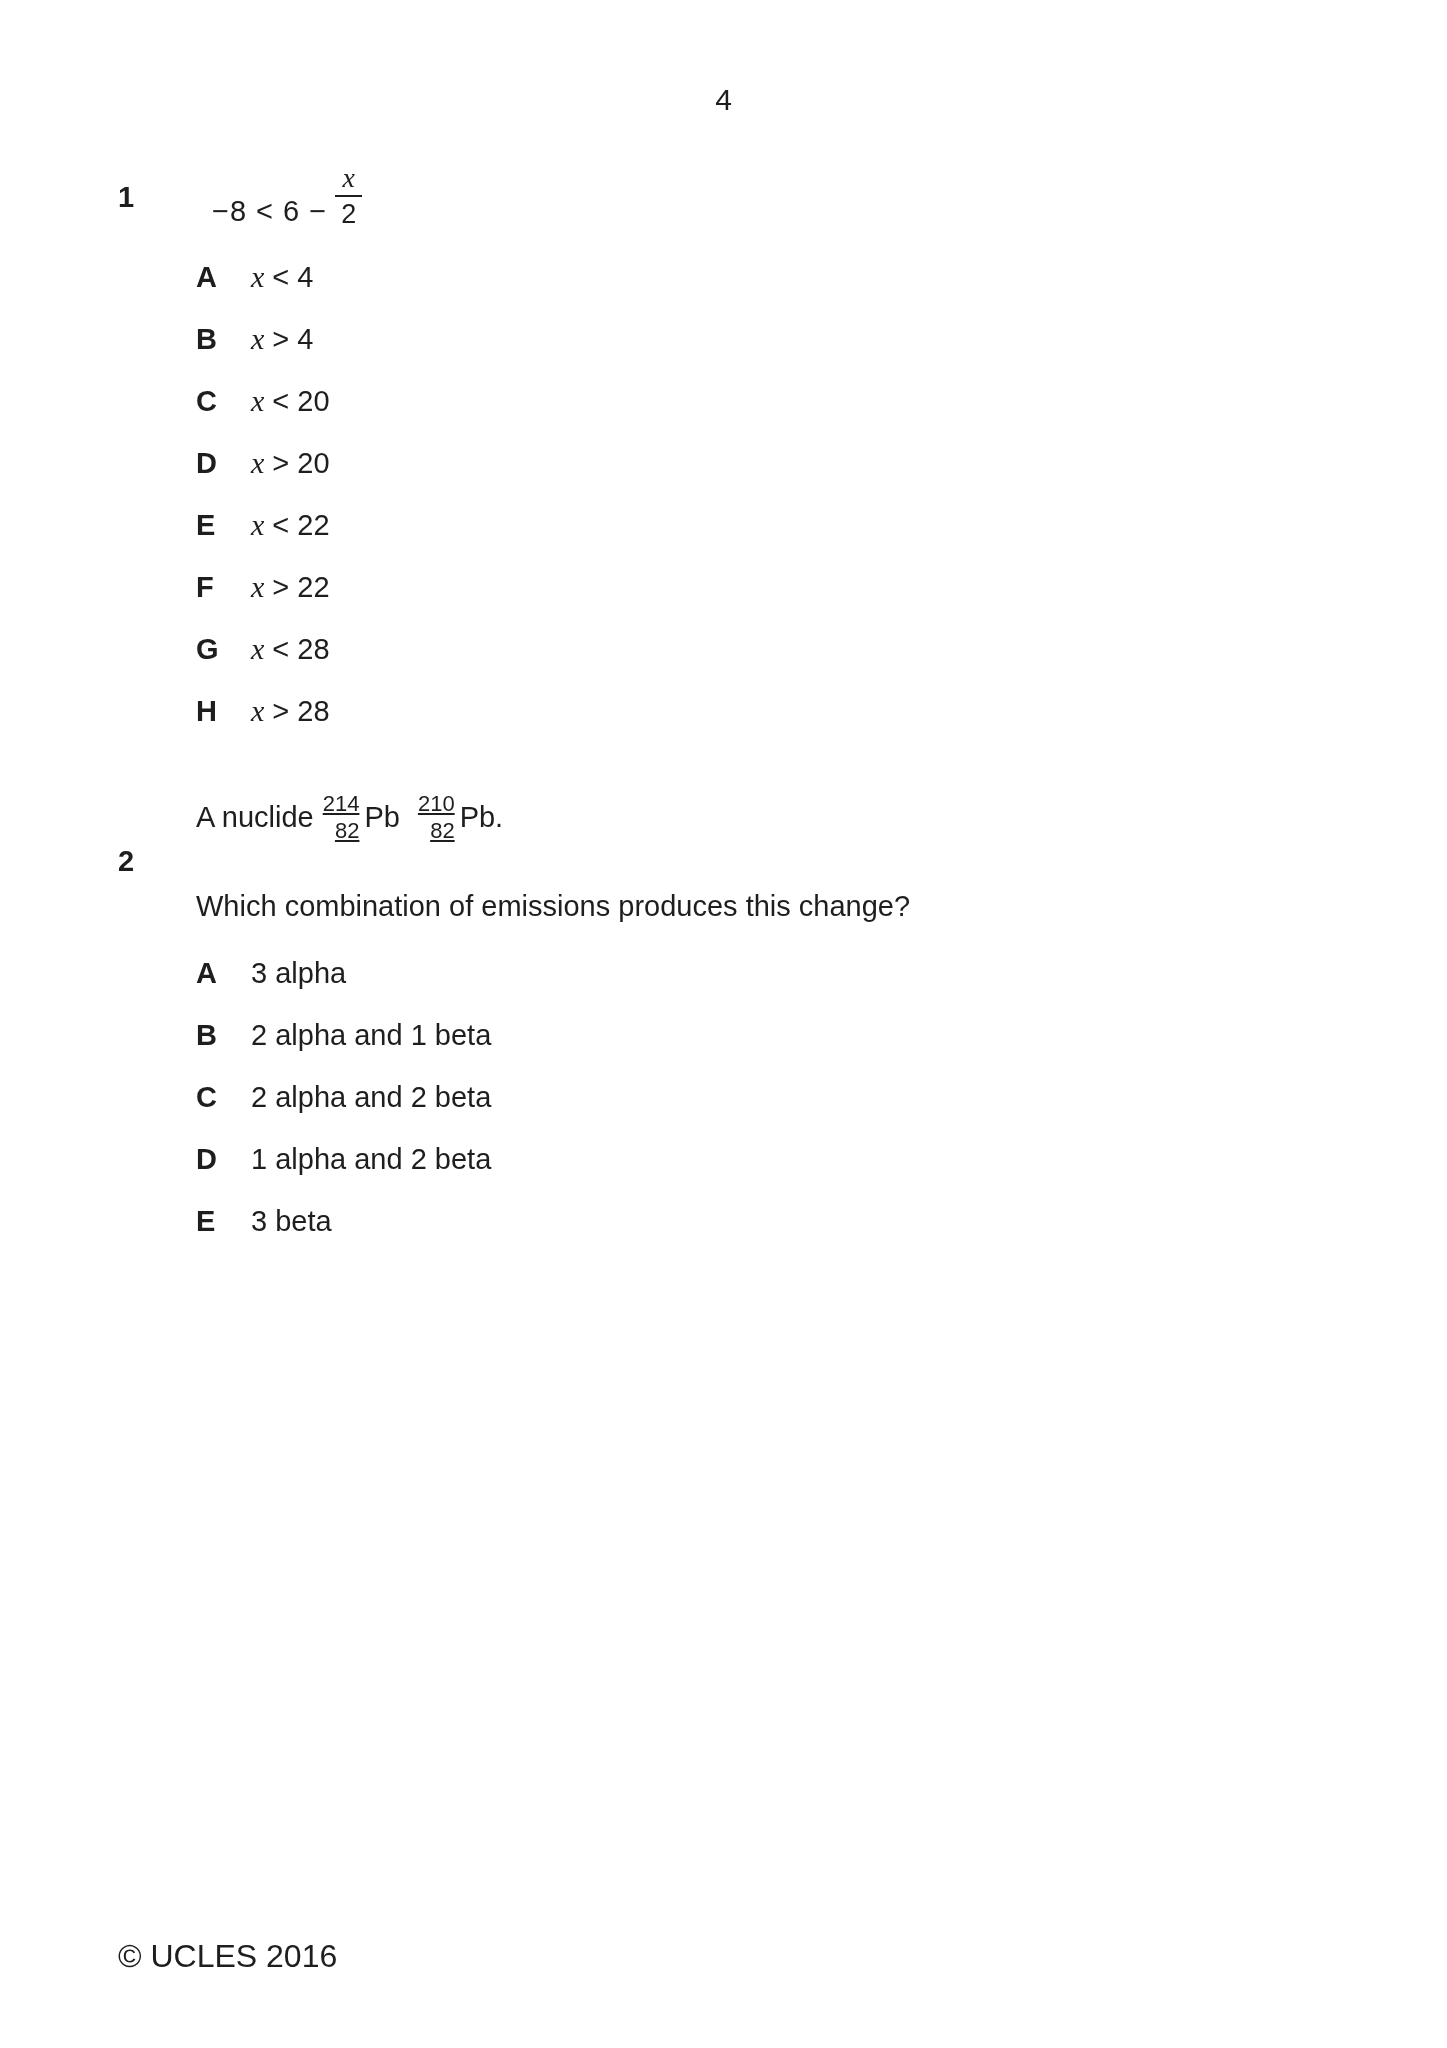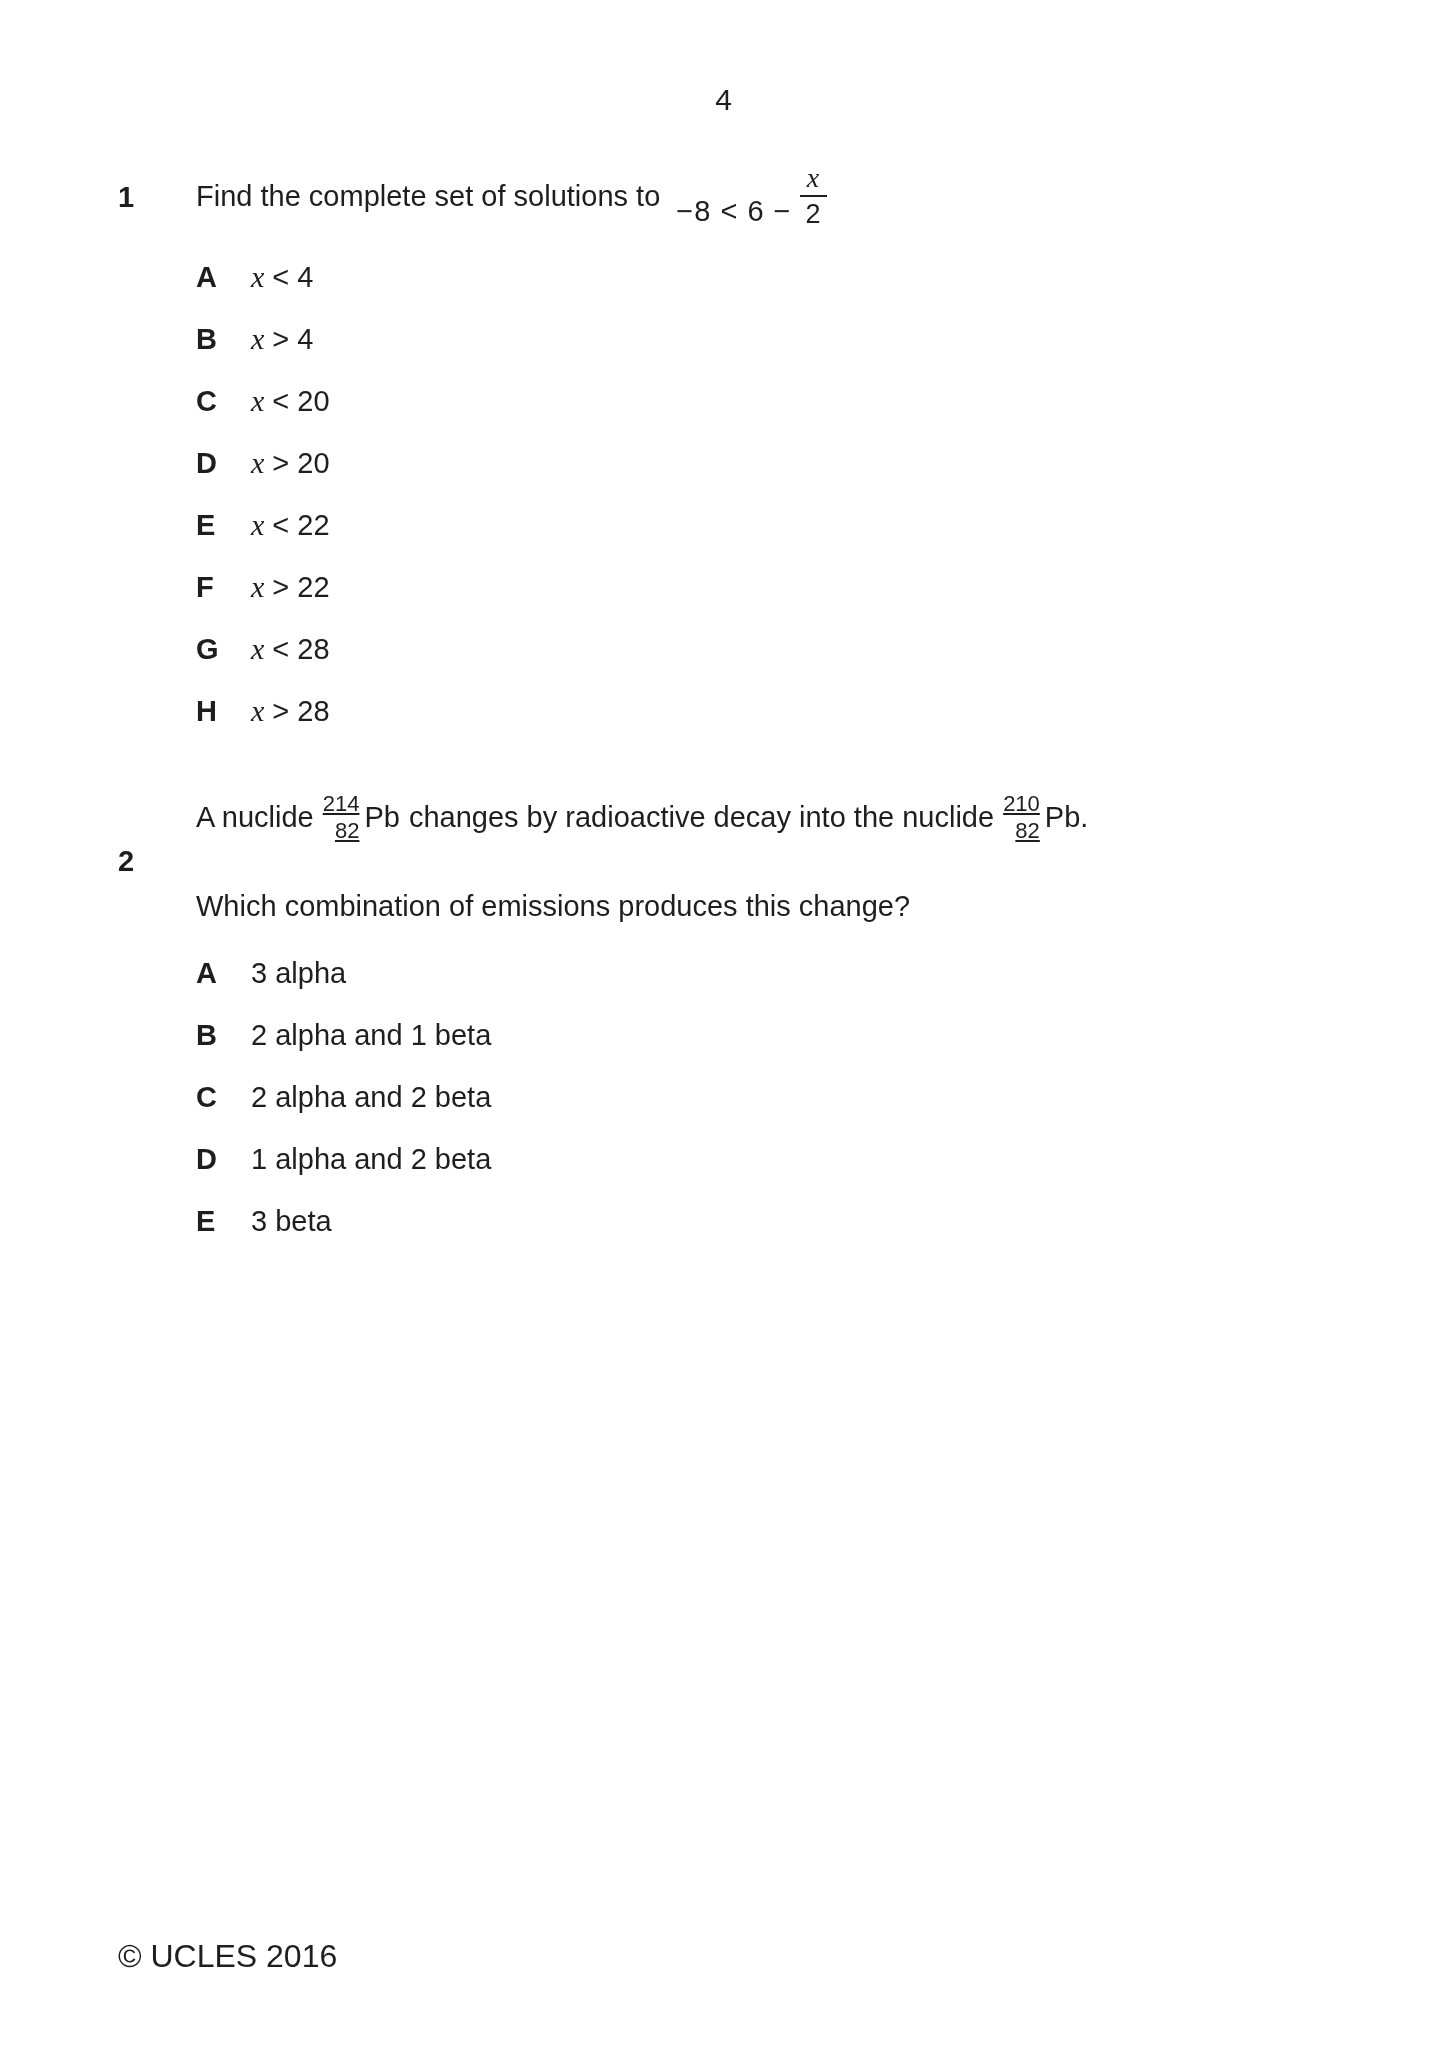--- a/index.html
+++ b/index.html
@@ -150,21 +150,20 @@
 </head>
 <body>
 
 <div class="page">
 
   <div class="page-number">4</div>
 
   <div class="qnum q1num">1</div>
 
   <div class="q1-line">
-    <span>Find the complete set of solutions to</span>
     <span class="eq">
       <span class="eq-prefix">−8 &lt; 6 −</span>
       <span class="frac">
         <span class="fnum">x</span>
         <span class="fbar"></span>
         <span class="fden">2</span>
       </span>
     </span>
   </div>
 
@@ -207,21 +206,20 @@
 
   <div class="q2-line1">
     <span>A nuclide</span>
     <span class="nuclide">
       <span class="stack">
         <span>214</span>
         <span>82</span>
       </span>
       <span>Pb</span>
     </span>
-    <span>changes by radioactive decay into the nuclide</span>
     <span class="nuclide">
       <span class="stack">
         <span>210</span>
         <span>82</span>
       </span>
       <span>Pb.</span>
     </span>
   </div>
 
   <div class="q2-line2">Which combination of emissions produces this change?</div>

